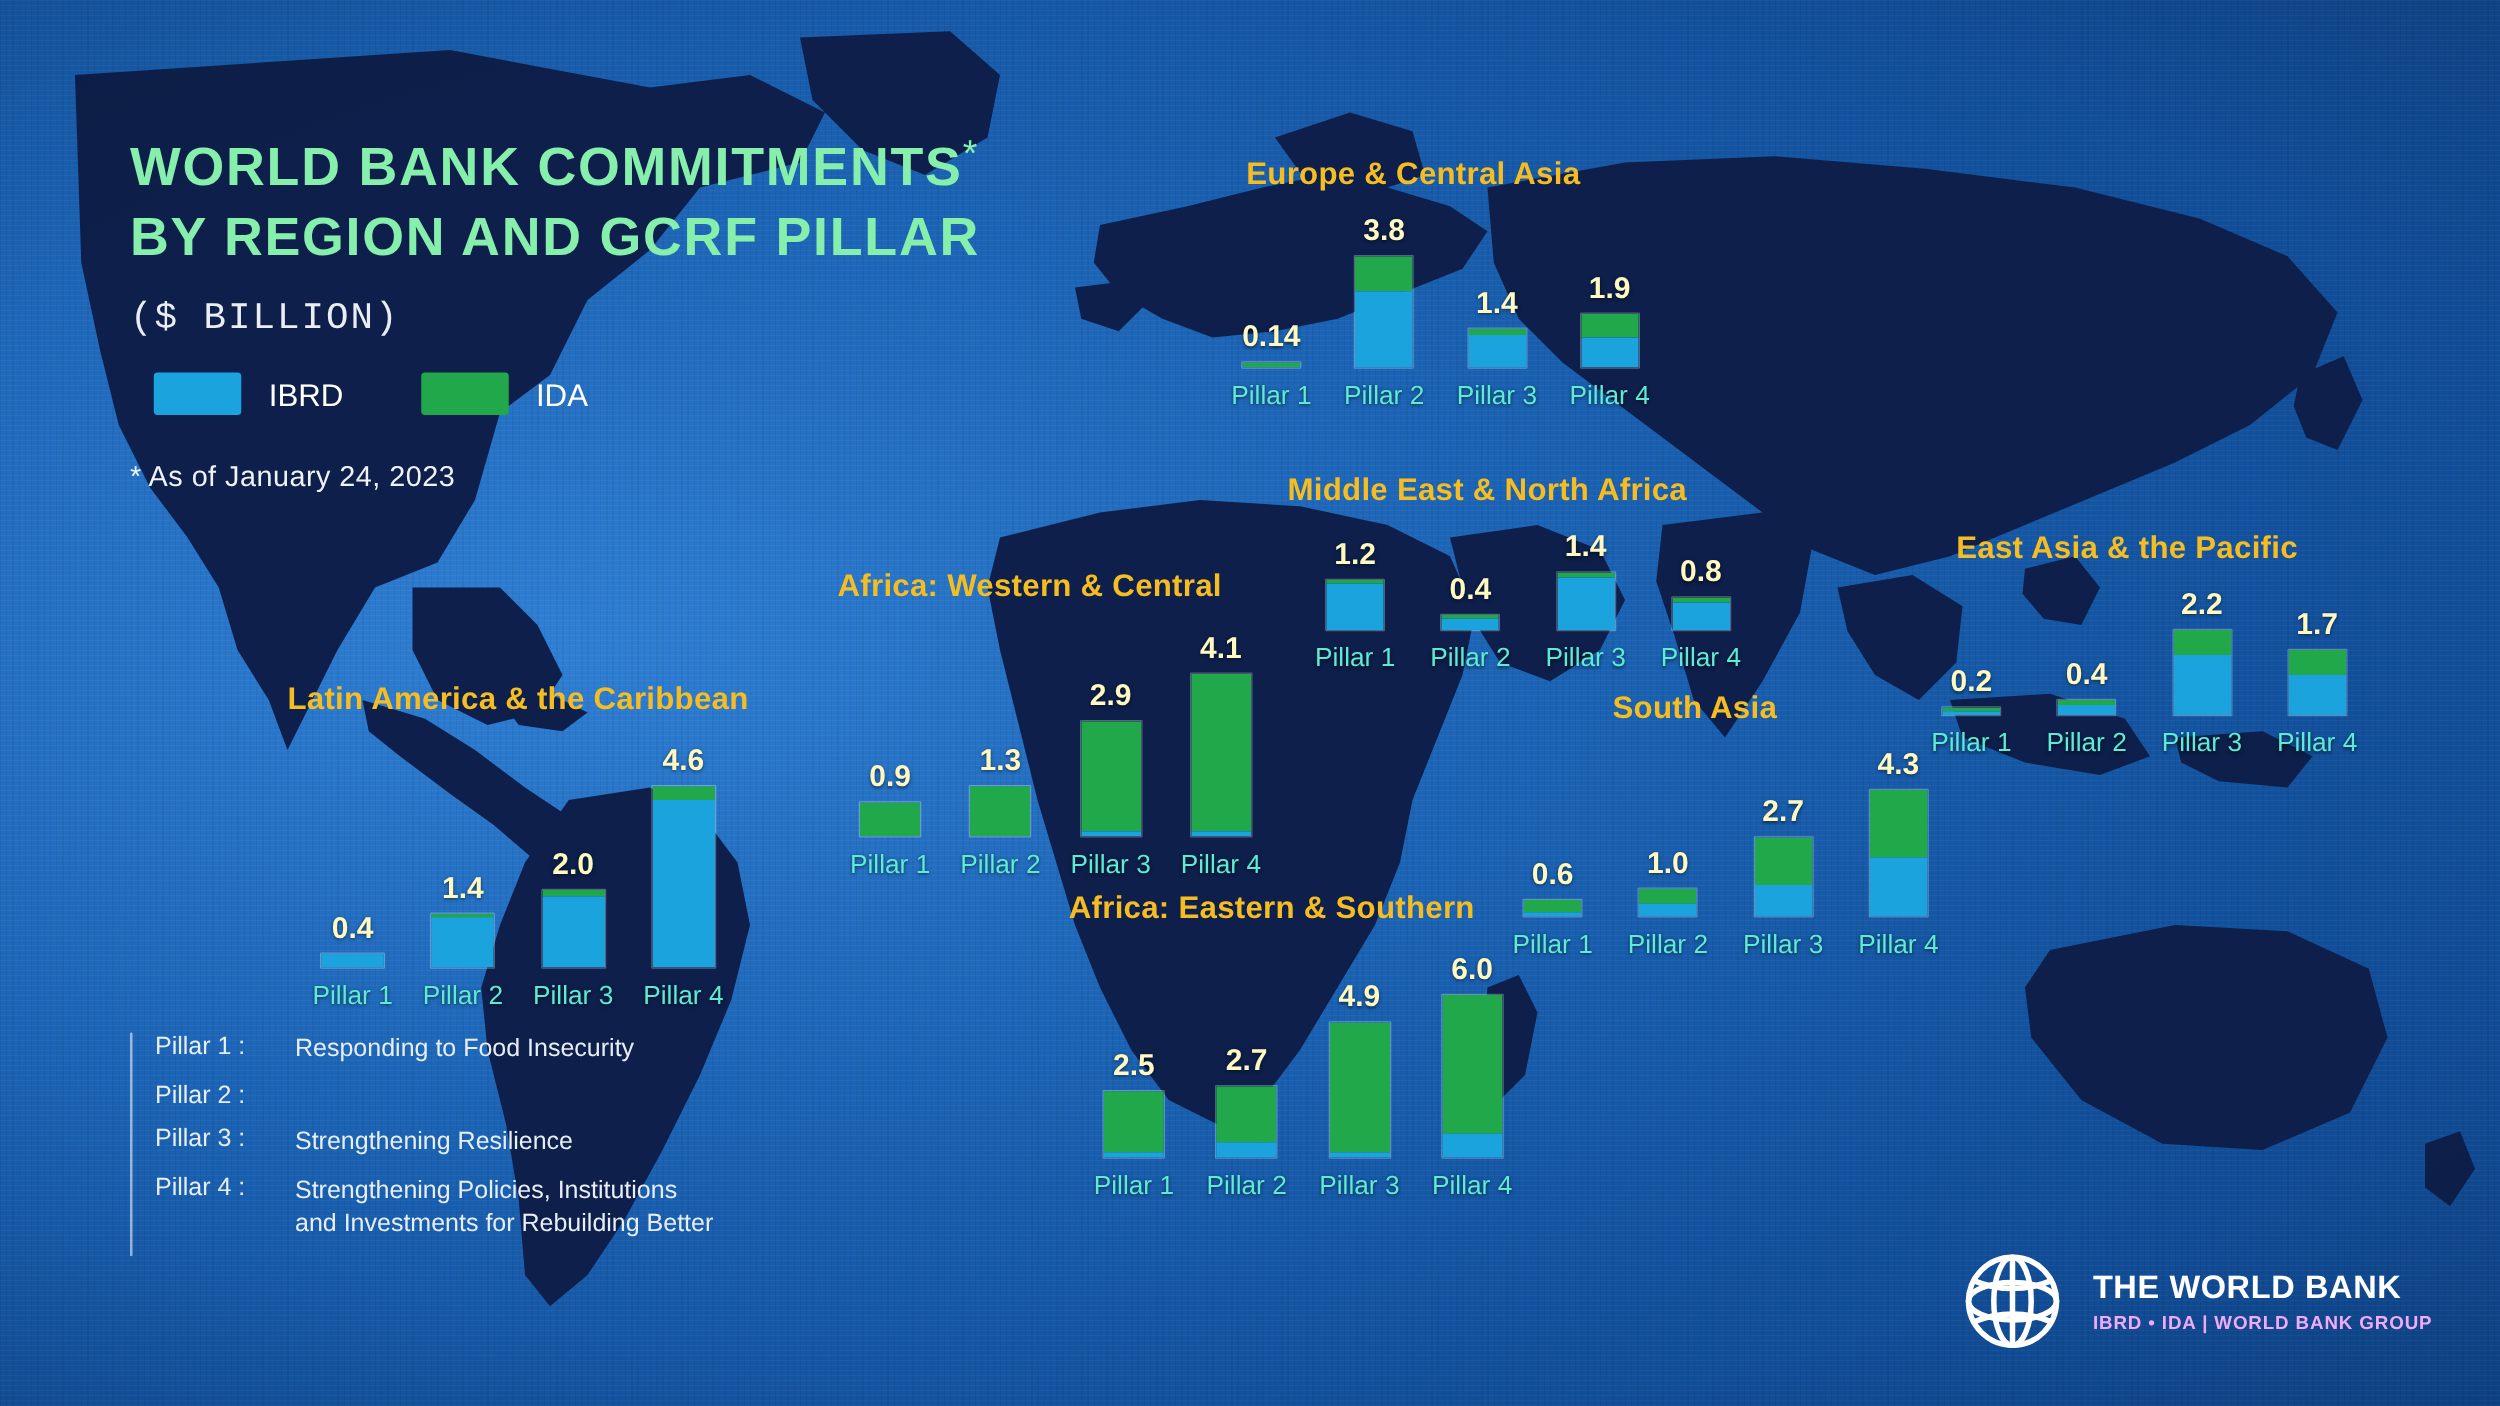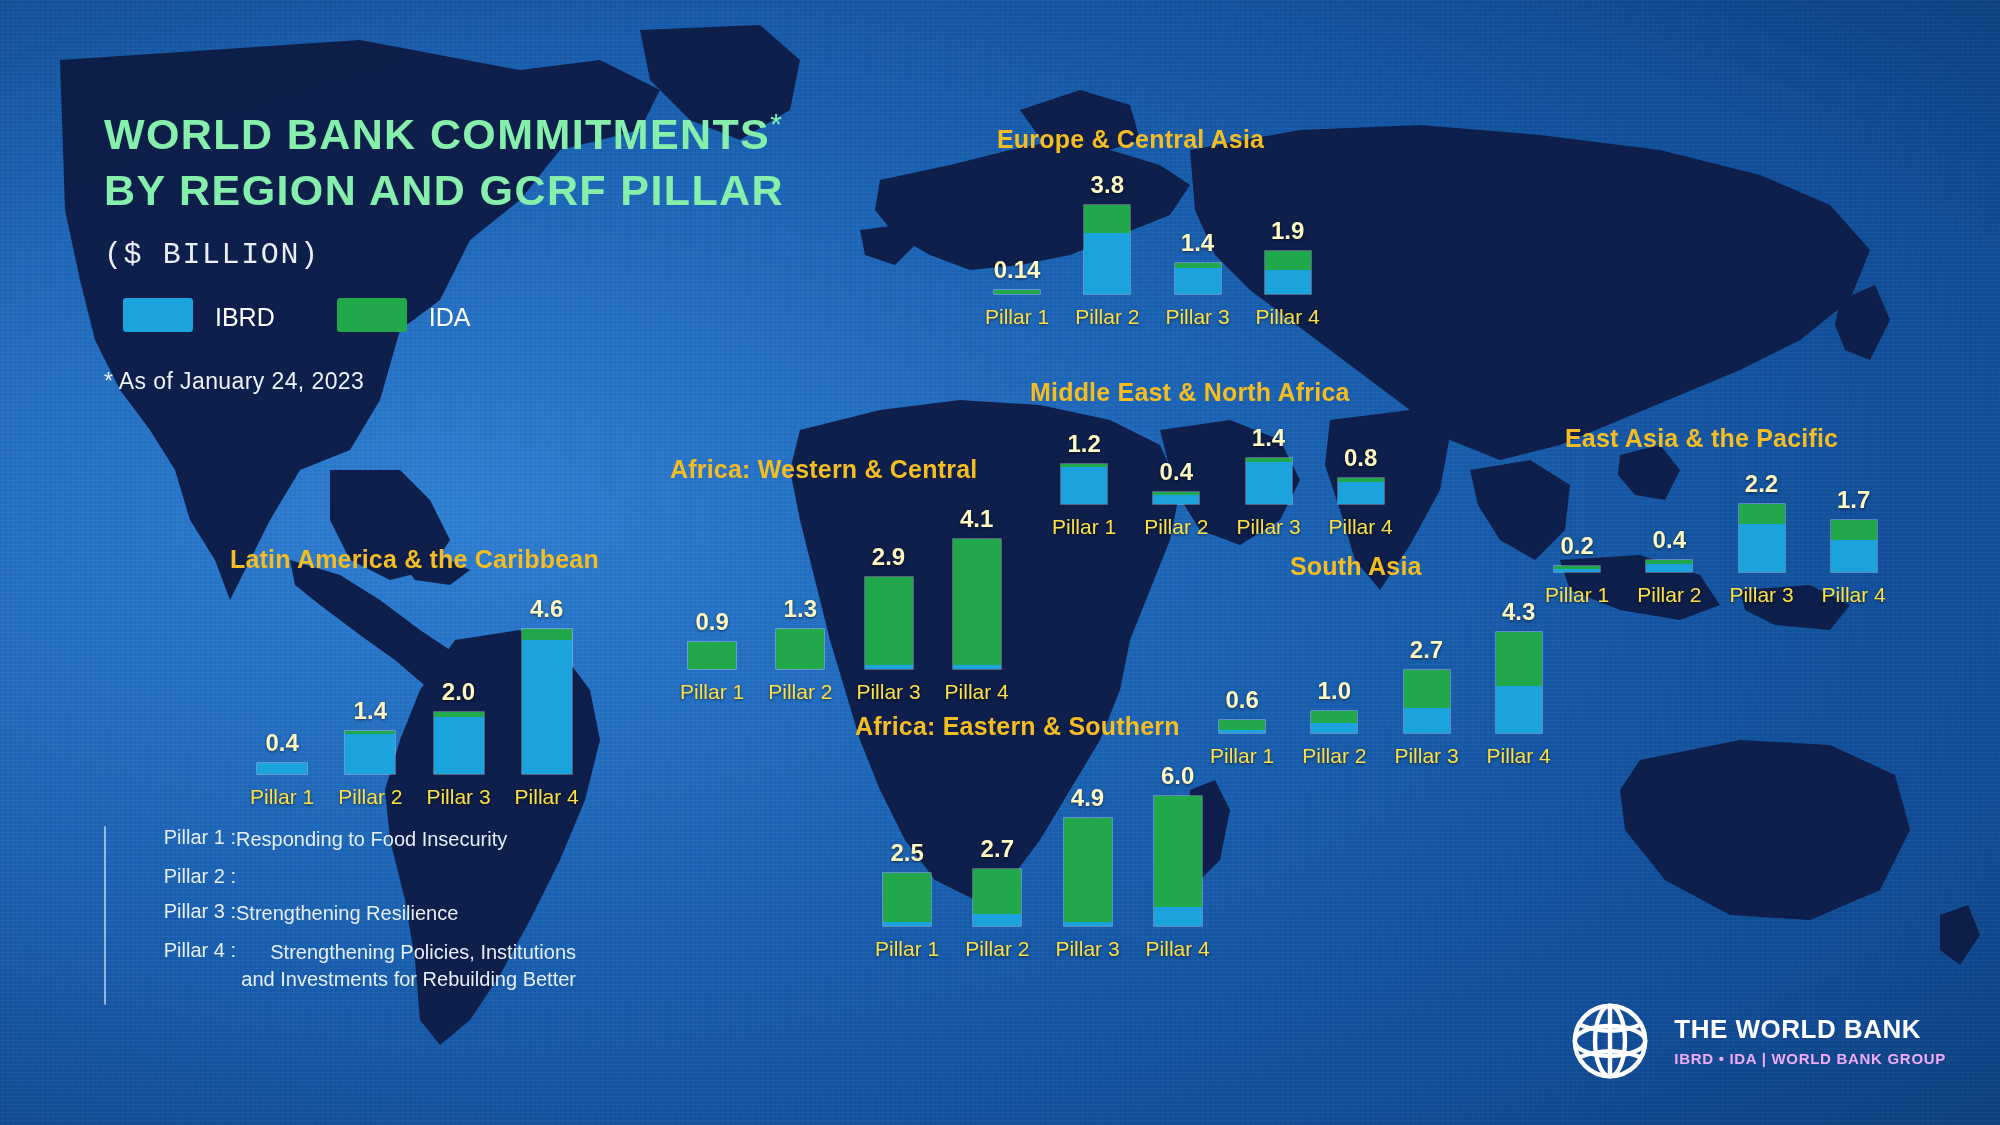--- a/index.html
+++ b/index.html
@@ -63,21 +63,21 @@
   .swatch { width: 70px; height: 34px; border-radius: 3px; }
   .legend-label { color: #ffffff; font-size: 25px; font-weight: 400; margin-right: 40px; }
   #asof { left: 104px; top: 368px; color: #eef3f9; font-size: 23px; letter-spacing: .4px; }
 
   
   #gcrf { left: 104px; top: 826px; }
   #gcrf-title {
     color: #ffffff; font-size: 23px; font-weight: 700; letter-spacing: .3px;
     margin-bottom: 16px;
   }
-  #gcrf-list { display: flex; gap: 18px; text-align: right; }
+  #gcrf-list { display: flex; gap: 18px; }
   #gcrf-rule { width: 2px; background: rgba(255,255,255,0.55); border-radius: 1px; }
   .gcrf-row { display: flex; margin-bottom: 12px; }
   .gcrf-pillar { color: #e8eef6; font-size: 20px; width: 112px; flex: none; }
   .gcrf-desc { color: #e8eef6; font-size: 20px; max-width: 340px; line-height: 27px; }
 
   
   .chart { position: absolute; z-index: 6; }
   .chart-title {
     color: #f5bd21;
     font-size: 25px;
@@ -95,21 +95,21 @@
   }
   .bar-stack {
     display: flex; flex-direction: column; justify-content: flex-end;
     border: 1px solid rgba(255,255,255,0.30);
     border-radius: 1px;
     overflow: hidden;
   }
   .seg-ida { background: #21a84a; width: 100%; }
   .seg-ibrd { background: #1ba3dd; width: 100%; }
   .bar-label {
-    color: #fde047; font-size: 21px; margin-top: 10px; white-space: nowrap;
+    color: #5eead4; font-size: 21px; margin-top: 10px; white-space: nowrap;
     text-shadow: 0 1px 3px rgba(0,0,0,0.6);
   }
 
   
   #wblogo { right: 54px; bottom: 40px; display: flex; align-items: center; gap: 20px; z-index: 7; }
   #wb-text-main {
     color: #ffffff; font-size: 26px; font-weight: 700; letter-spacing: .5px; line-height: 1;
   }
   #wb-text-sub {
     color: #f0abfc; font-size: 15px; font-weight: 700; letter-spacing: .7px; margin-top: 8px;

